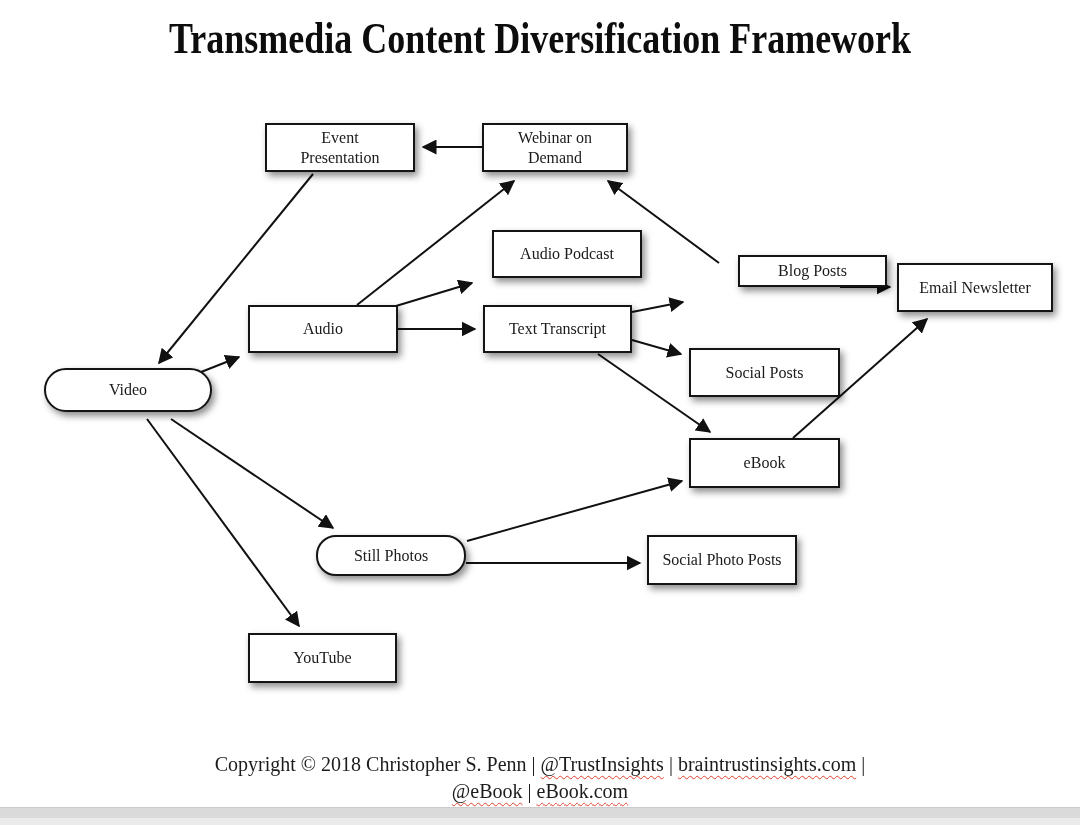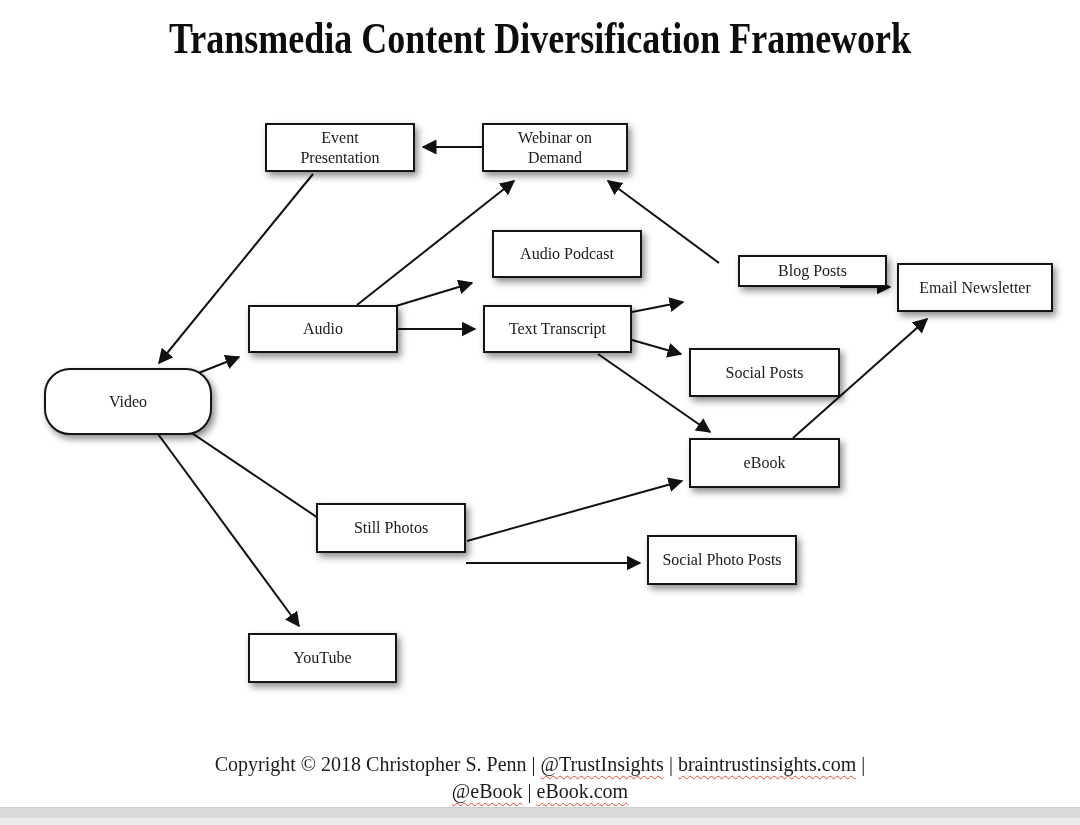--- a/index.html
+++ b/index.html
@@ -61,21 +61,21 @@
       <line x1="719" y1="263" x2="608" y2="181" marker-end="url(#arw)"></line>
       <line x1="840" y1="287" x2="890" y2="287" marker-end="url(#arw)"></line>
       <line x1="793" y1="438" x2="927" y2="319" marker-end="url(#arw)"></line>
       <line x1="467" y1="541" x2="682" y2="481" marker-end="url(#arw)"></line>
       <line x1="466" y1="563" x2="640" y2="563" marker-end="url(#arw)"></line>
       <line x1="147" y1="419" x2="299" y2="626" marker-end="url(#arw)"></line>
       <line x1="171" y1="419" x2="333" y2="528" marker-end="url(#arw)"></line>
     </g>
   </svg>
 
-  <div class="node rounded" style="left:44px;top:368px;width:168px;height:67px;">
+  <div class="node rounded" style="left:44px;top:368px;width:168px;height:44px;">
     <span>Video</span>
   </div>
 
   <div class="node" style="left:265px;top:123px;width:150px;height:49px;">
     <span>Event Presentation</span>
   </div>
 
   <div class="node" style="left:482px;top:123px;width:146px;height:49px;">
     <span>Webinar on Demand</span>
   </div>
@@ -101,21 +101,21 @@
   </div>
 
   <div class="node" style="left:689px;top:348px;width:151px;height:49px;">
     <span>Social Posts</span>
   </div>
 
   <div class="node" style="left:689px;top:438px;width:151px;height:50px;">
     <span>eBook</span>
   </div>
 
-  <div class="node" style="left:316px;top:503px;width:150px;height:50px;">
+  <div class="node" style="left:316px;top:535px;width:150px;height:41px;border-radius:20px;">
     <span>Still Photos</span>
   </div>
 
   <div class="node" style="left:647px;top:535px;width:150px;height:50px;">
     <span>Social Photo Posts</span>
   </div>
 
   <div class="node" style="left:248px;top:633px;width:149px;height:50px;">
     <span>YouTube</span>
   </div>

